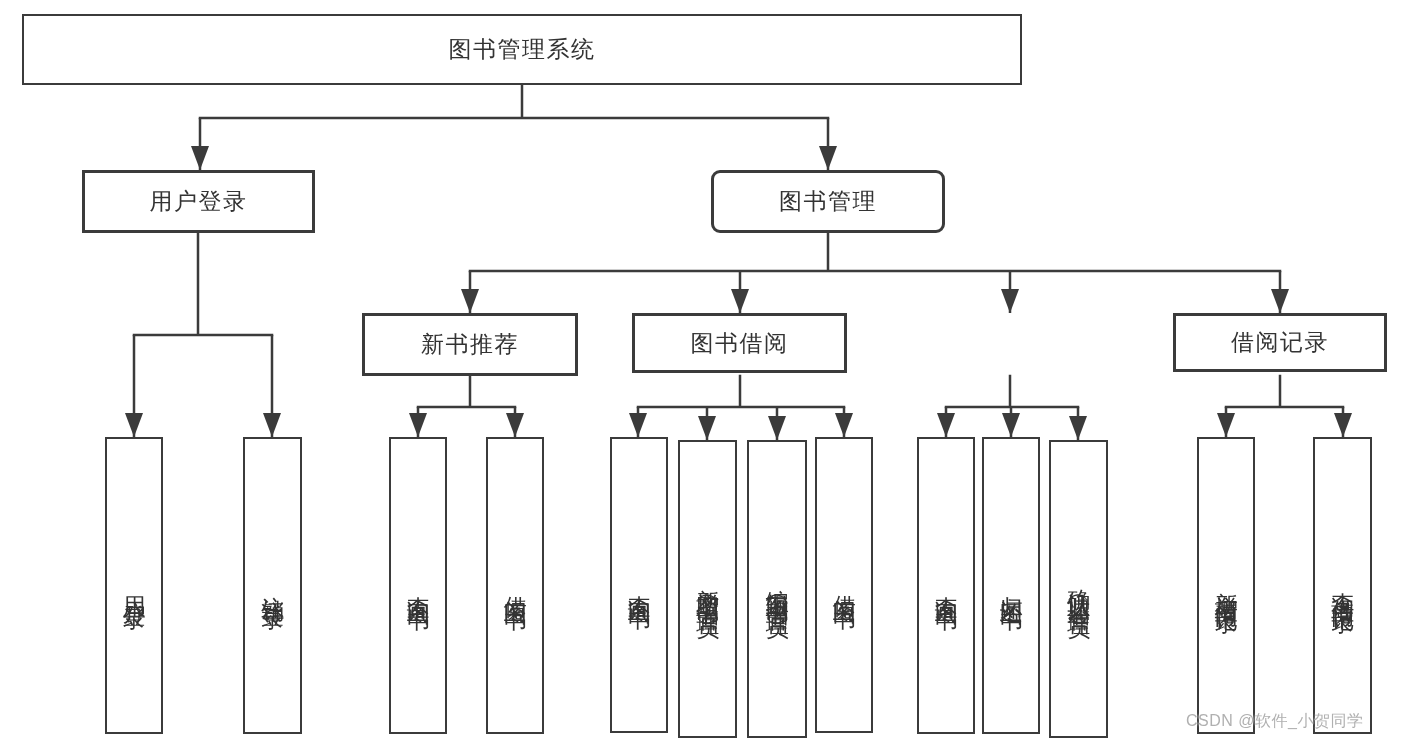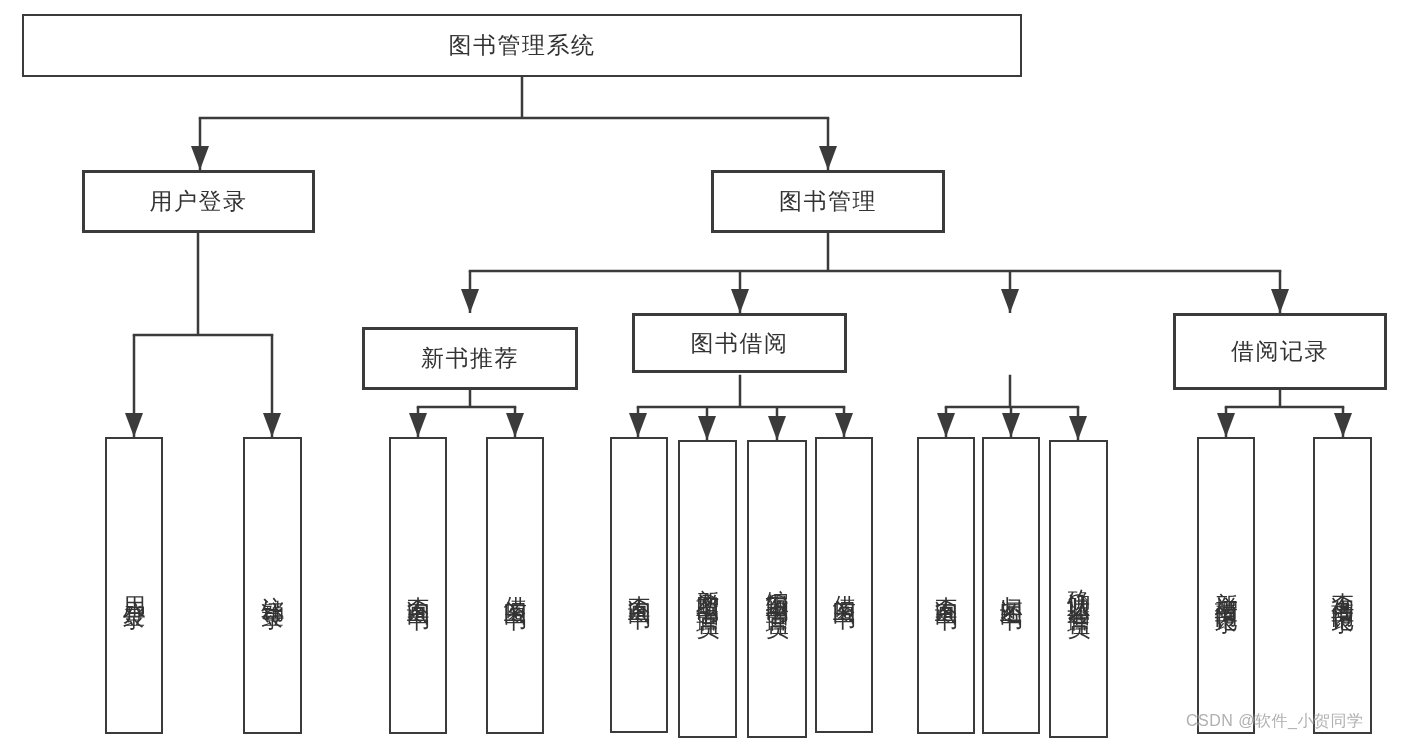--- a/index.html
+++ b/index.html
@@ -100,28 +100,28 @@
 
       <line x1="946" y1="407" x2="946" y2="437" marker-end="url(#arrow)"></line>
       <line x1="1011" y1="407" x2="1011" y2="437" marker-end="url(#arrow)"></line>
       <line x1="1078" y1="407" x2="1078" y2="440" marker-end="url(#arrow)"></line>
 
       <line x1="1226" y1="407" x2="1226" y2="437" marker-end="url(#arrow)"></line>
       <line x1="1343" y1="407" x2="1343" y2="437" marker-end="url(#arrow)"></line>
     </g>
   </svg>
 
-  <div class="box root" style="left:22px; top:14px; width:1000px; height:63px;">图书管理系统</div>
+  <div class="box root" style="left:22px; top:14px; width:1000px; height:71px;">图书管理系统</div>
 
   <div class="box" style="left:82px; top:170px; width:233px; height:63px;">用户登录</div>
-  <div class="box" style="left:711px; top:170px; width:234px; height:63px;">图书管理</div>
+  <div class="box" style="left:711px; top:170px; width:234px; height:63px;border-radius:9px;">图书管理</div>
 
-  <div class="box" style="left:362px; top:327px; width:216px; height:63px;">新书推荐</div>
+  <div class="box" style="left:362px; top:313px; width:216px; height:63px;">新书推荐</div>
   <div class="box" style="left:632px; top:313px; width:215px; height:60px;">图书借阅</div>
-  <div class="box" style="left:1173px; top:313px; width:214px; height:77px;">借阅记录</div>
+  <div class="box" style="left:1173px; top:313px; width:214px; height:59px;">借阅记录</div>
 
   <div class="box leaf" style="left:105px; top:437px; width:58px; height:297px;">用户登录</div>
   <div class="box leaf" style="left:243px; top:437px; width:59px; height:297px;">注销登录</div>
 
   <div class="box leaf" style="left:389px; top:437px; width:58px; height:297px;">查询图书</div>
   <div class="box leaf" style="left:486px; top:437px; width:58px; height:297px;">借阅图书</div>
 
   <div class="box leaf" style="left:610px; top:437px; width:58px; height:296px;">查询图书</div>
   <div class="box leaf" style="left:678px; top:440px; width:59px; height:298px;">新增图书（管理员）</div>
   <div class="box leaf" style="left:747px; top:440px; width:60px; height:298px;">编辑图书（管理员）</div>

